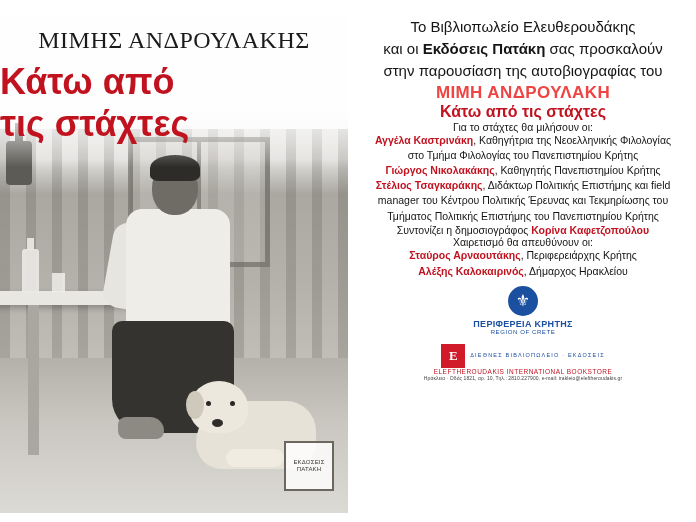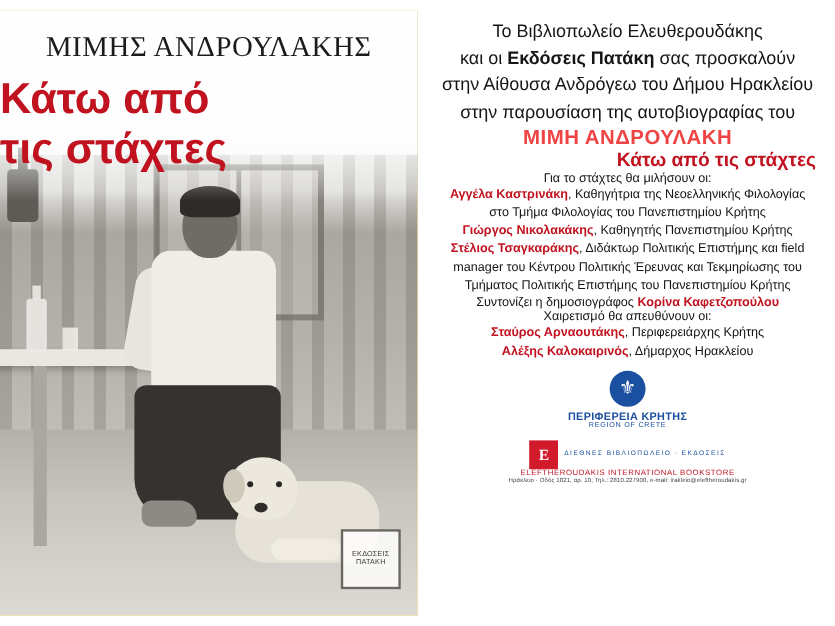--- a/index.html
+++ b/index.html
@@ -21,21 +21,21 @@
     display: flex;
     flex-direction: row;
   }
 
   
   .cover {
     position: relative;
     width: 348px;
     height: 504px;
     margin: 9px 0 9px 0;
-    background: #fde047;
+    background: #86efac;
     overflow: hidden;
     flex: 0 0 auto;
   }
   .cover-photo {
     position: absolute;
     left: 0;
     top: 0;
     width: 348px;
     height: 504px;
     background:
@@ -365,21 +365,20 @@
     font-size: 17px;
     font-weight: 700;
     letter-spacing: 0.4px;
     color: #ef4444;
   }
   .title-red {
     margin-top: 3px;
     font-size: 16px;
     font-weight: 700;
     color: #c1121f;
-    text-align: right;
   }
   .section-lead {
     margin-top: 16px;
     font-size: 10.5px;
     color: #151515;
   }
   .speaker {
     margin-top: 11px;
     font-size: 10.5px;
     line-height: 1.45;
@@ -544,21 +543,20 @@
       <span>ΠΑΤΑΚΗ</span>
     </div>
   </div>
 
   <div class="info">
 
     <p class="intro">Το Βιβλιοπωλείο Ελευθερουδάκης</p>
     <p class="intro">
       <span>και οι </span><span class="bold">Εκδόσεις Πατάκη</span><span> σας προσκαλούν</span>
     </p>
-    <p class="intro">στην Αίθουσα Ανδρόγεω του Δήμου Ηρακλείου</p>
     <p class="intro">στην παρουσίαση της αυτοβιογραφίας του</p>
 
     <p class="name-big">ΜΙΜΗ ΑΝΔΡΟΥΛΑΚΗ</p>
     <p class="title-red">Κάτω από τις στάχτες</p>
 
     <p class="section-lead">Για το στάχτες θα μιλήσουν οι:</p>
 
     <p class="speaker">
       <span class="nm">Αγγέλα Καστρινάκη</span><span>, Καθηγήτρια της Νεοελληνικής Φιλολογίας στο Τμήμα Φιλολογίας του Πανεπιστημίου Κρήτης</span>
     </p>

